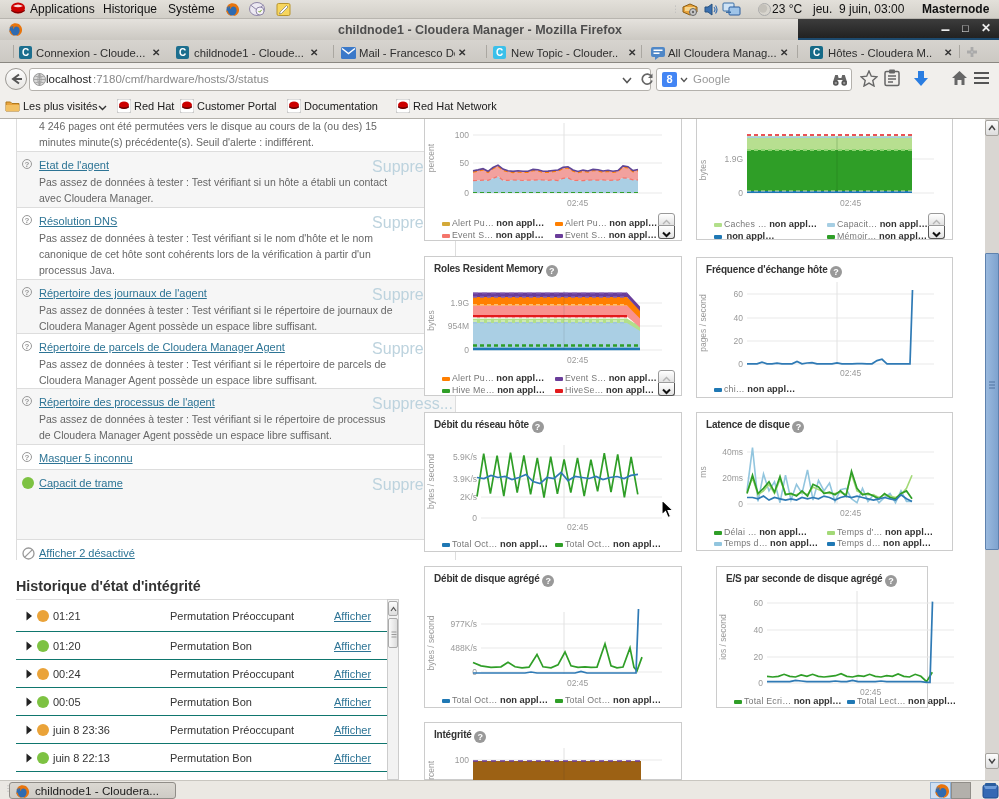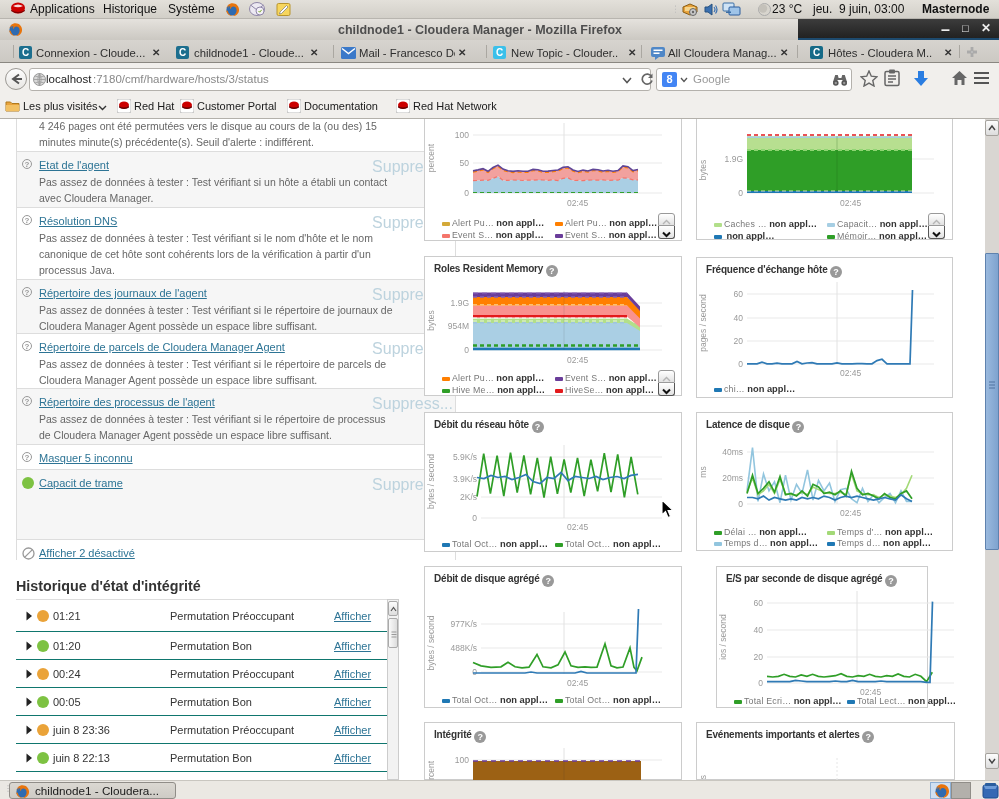--- a/index.html
+++ b/index.html
@@ -619,27 +619,20 @@
       <svg class="plot" width="256" height="68">
         <line x1="48" y1="37" x2="237" y2="37" stroke="#e9e9e9" stroke-width="1"></line>
         <line x1="139" y1="25" x2="139" y2="68" stroke="#e2e2e2" stroke-width="1"></line>
         <text x="44" y="40" class="axt" text-anchor="end">100</text>
         <text x="9" y="52" class="axt" transform="rotate(-90 9 52)" text-anchor="middle">percent</text>
         <rect x="48" y="38" width="168" height="30" fill="#9c6114"></rect>
         <line x1="48" y1="38" x2="216" y2="38" stroke="#6a3d9a" stroke-width="1.5" stroke-dasharray="5,4"></line>
         <line x1="139" y1="38" x2="139" y2="68" stroke="#333" stroke-width="1" opacity="0.15"></line>
       </svg>
     </div>
-    <div class="panel" style="left:696px;top:603px;width:259px;height:58px;">
-      <div class="ptitle">Evénements importants et alertes <span class="phelp">?</span></div>
-      <svg class="plot" width="255" height="58">
-        <line x1="140" y1="35" x2="140" y2="58" stroke="#e6e6e6" stroke-width="1" stroke-dasharray="2,2"></line>
-        <text x="9" y="54" class="axt" transform="rotate(-90 9 54)" text-anchor="middle">s</text>
-      </svg>
-    </div>
 </div>
 <div id="brscroll">
 <div class="abs" style="left:0px;top:1px;width:14px;height:16px;background:linear-gradient(#fdfdfd,#dcdcdc);border:1px solid #a5a29d;border-radius:2px"><svg width="12" height="14">
         <polyline points="3,9 6,5 9,9" fill="none" stroke="#444" stroke-width="1.4"></polyline>
       </svg></div>
 <div class="abs" style="left:0px;top:134px;width:14px;height:297px;border:1px solid #5f82ae;border-radius:1px;background:linear-gradient(90deg,#9ab9de,#7ea3cf)">
 <svg width="12" height="297">
         <path d="M3 128 H9 M3 131 H9 M3 134 H9" stroke="#4f72a0" stroke-width="1"></path>
       </svg></div>
 <div class="abs" style="left:0px;top:634px;width:14px;height:16px;background:linear-gradient(#fdfdfd,#dcdcdc);border:1px solid #a5a29d;border-radius:2px"><svg width="12" height="14">

